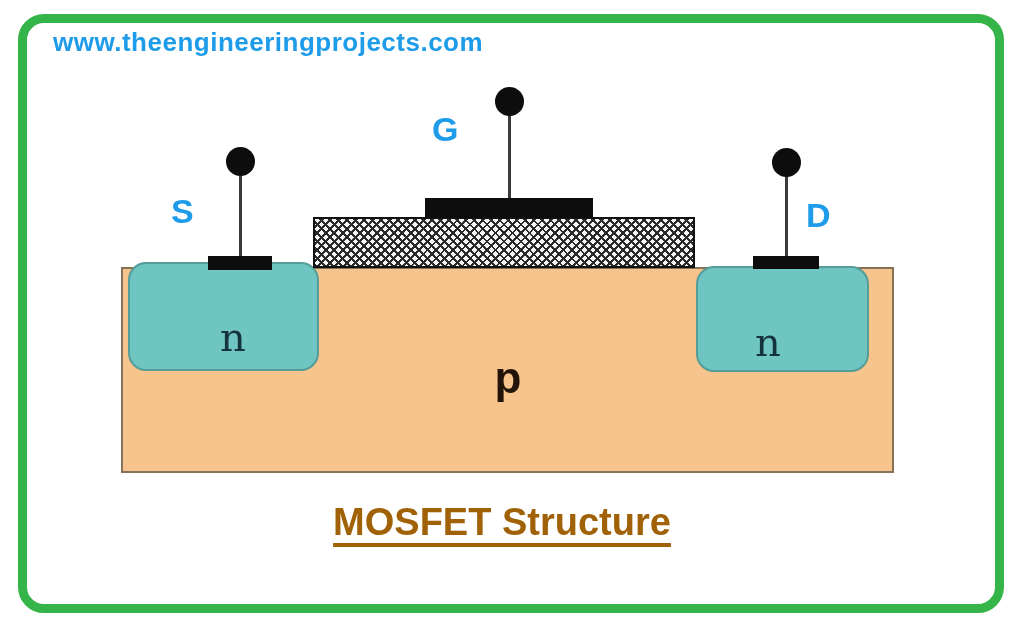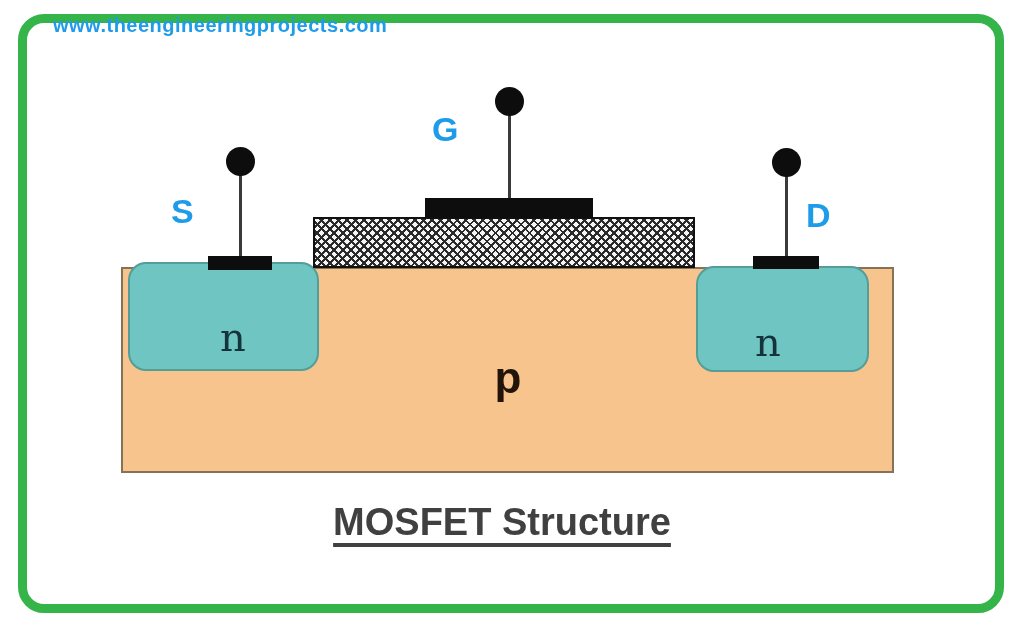--- a/index.html
+++ b/index.html
@@ -12,22 +12,22 @@
   .frame {
     position: absolute;
     left: 18px; top: 14px;
     width: 986px; height: 599px;
     border: 9px solid #35b44a;
     border-radius: 26px;
     background: #ffffff;
   }
   .watermark {
     position: absolute;
-    left: 53px; top: 14px;
-    font-size: 20px;
+    left: 53px; top: 27px;
+    font-size: 26px;
     font-weight: bold;
     letter-spacing: 0.5px;
     color: #1f9ce9;
   }
   
   .substrate {
     position: absolute;
     left: 121px; top: 267px;
     width: 773px; height: 206px;
     background: #f8c48d;
@@ -110,21 +110,21 @@
     color: #231409;
     left: 478px; top: 356px;
   }
   .caption {
     position: absolute;
     left: 252px; top: 501px;
     width: 500px;
     text-align: center;
     font-size: 38px;
     font-weight: bold;
-    color: #404040;
+    color: #a16207;
     text-decoration: underline;
     text-decoration-thickness: 4px;
     text-underline-offset: 8px;
     z-index: 5;
   }
 </style>
 </head>
 <body>
 
 <div class="frame"></div>

